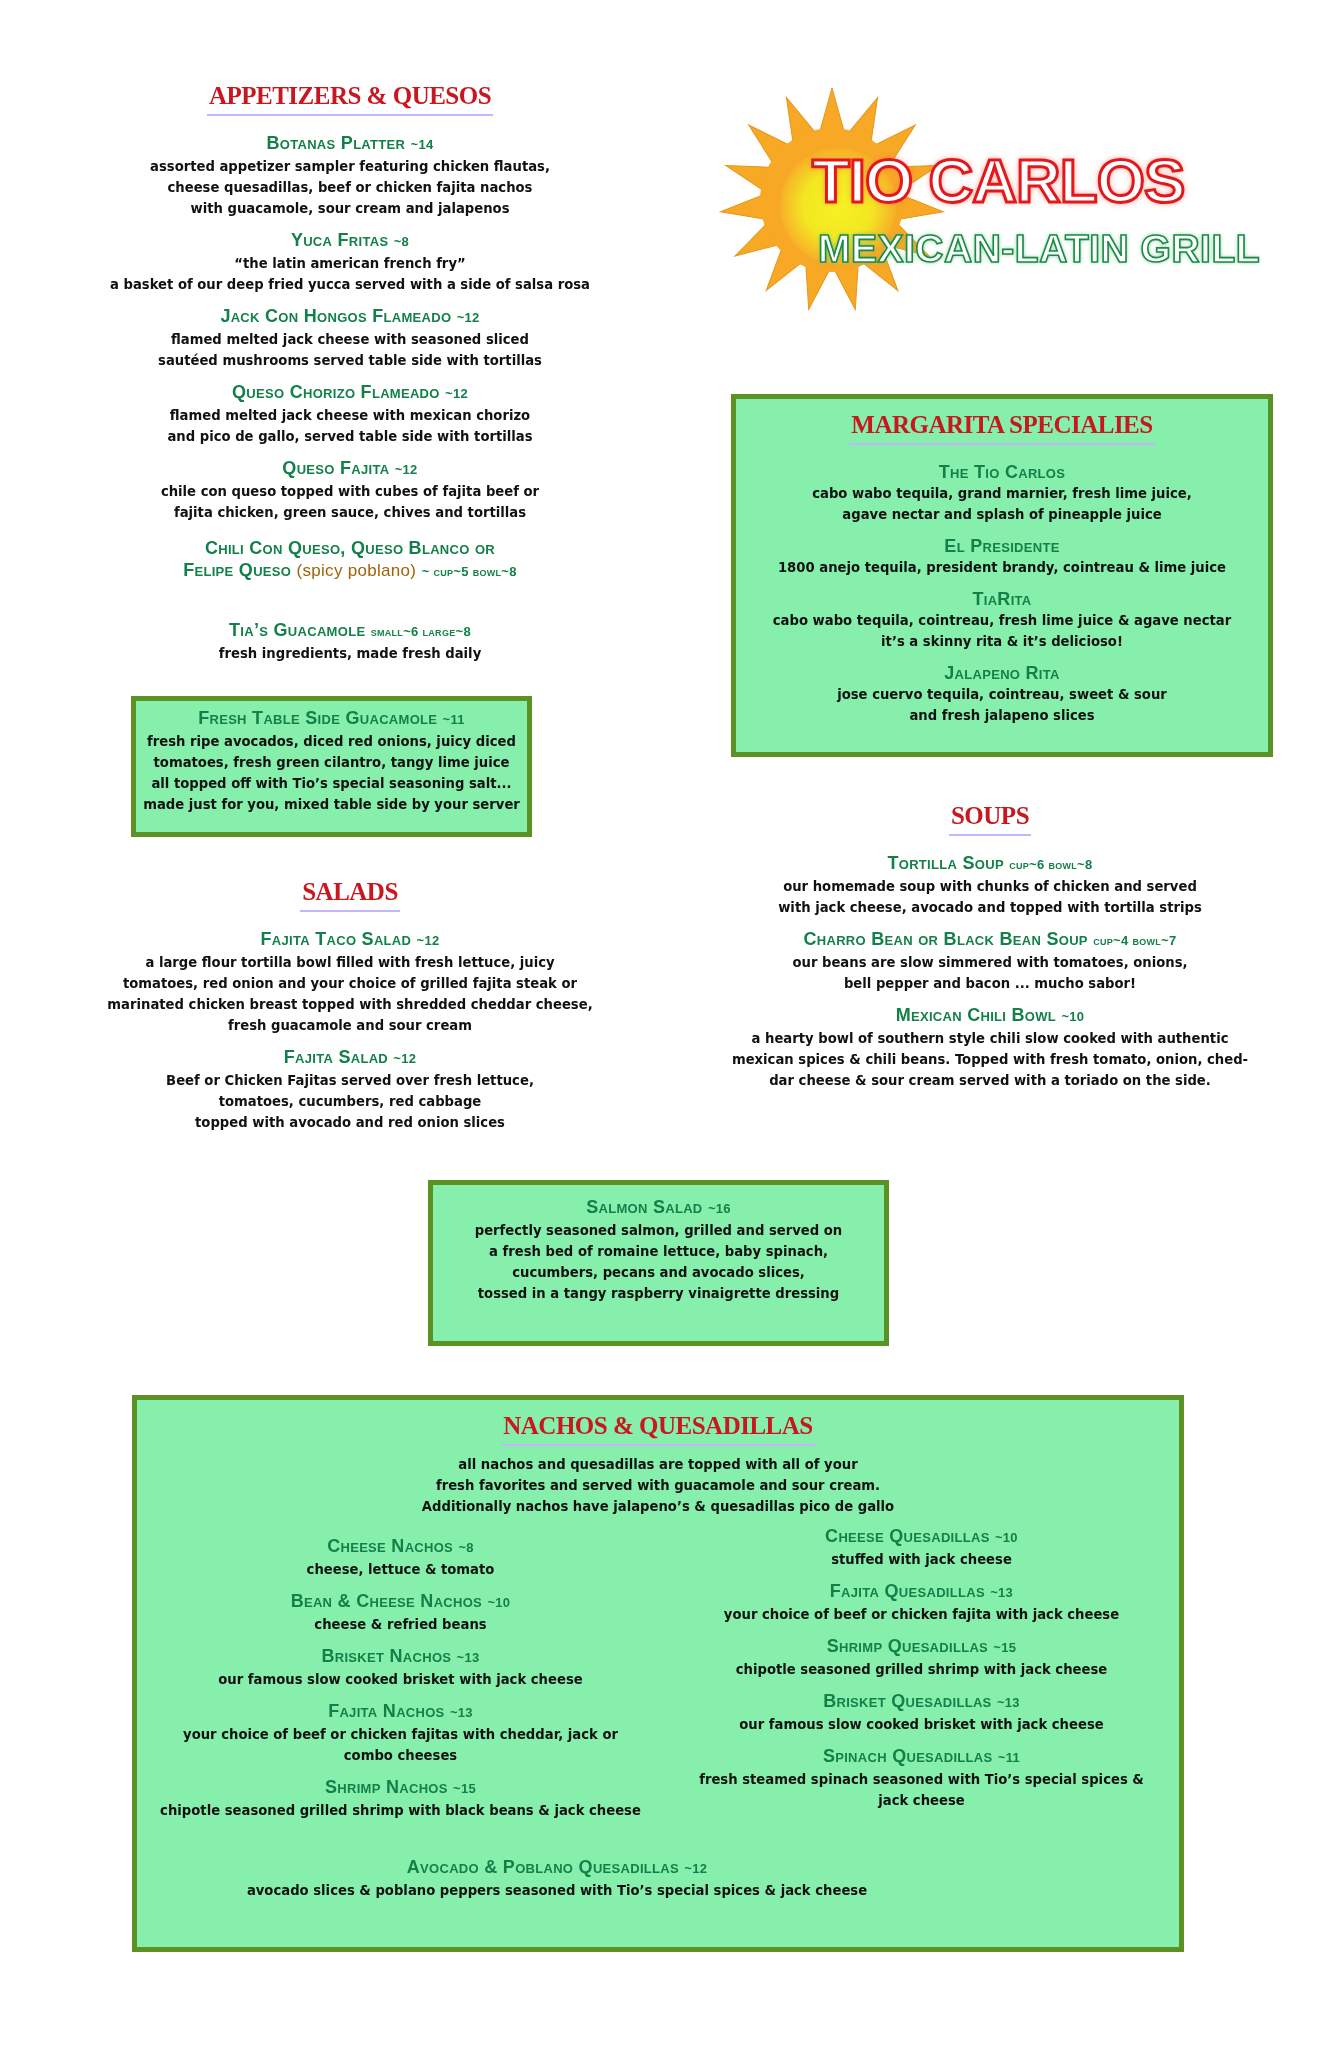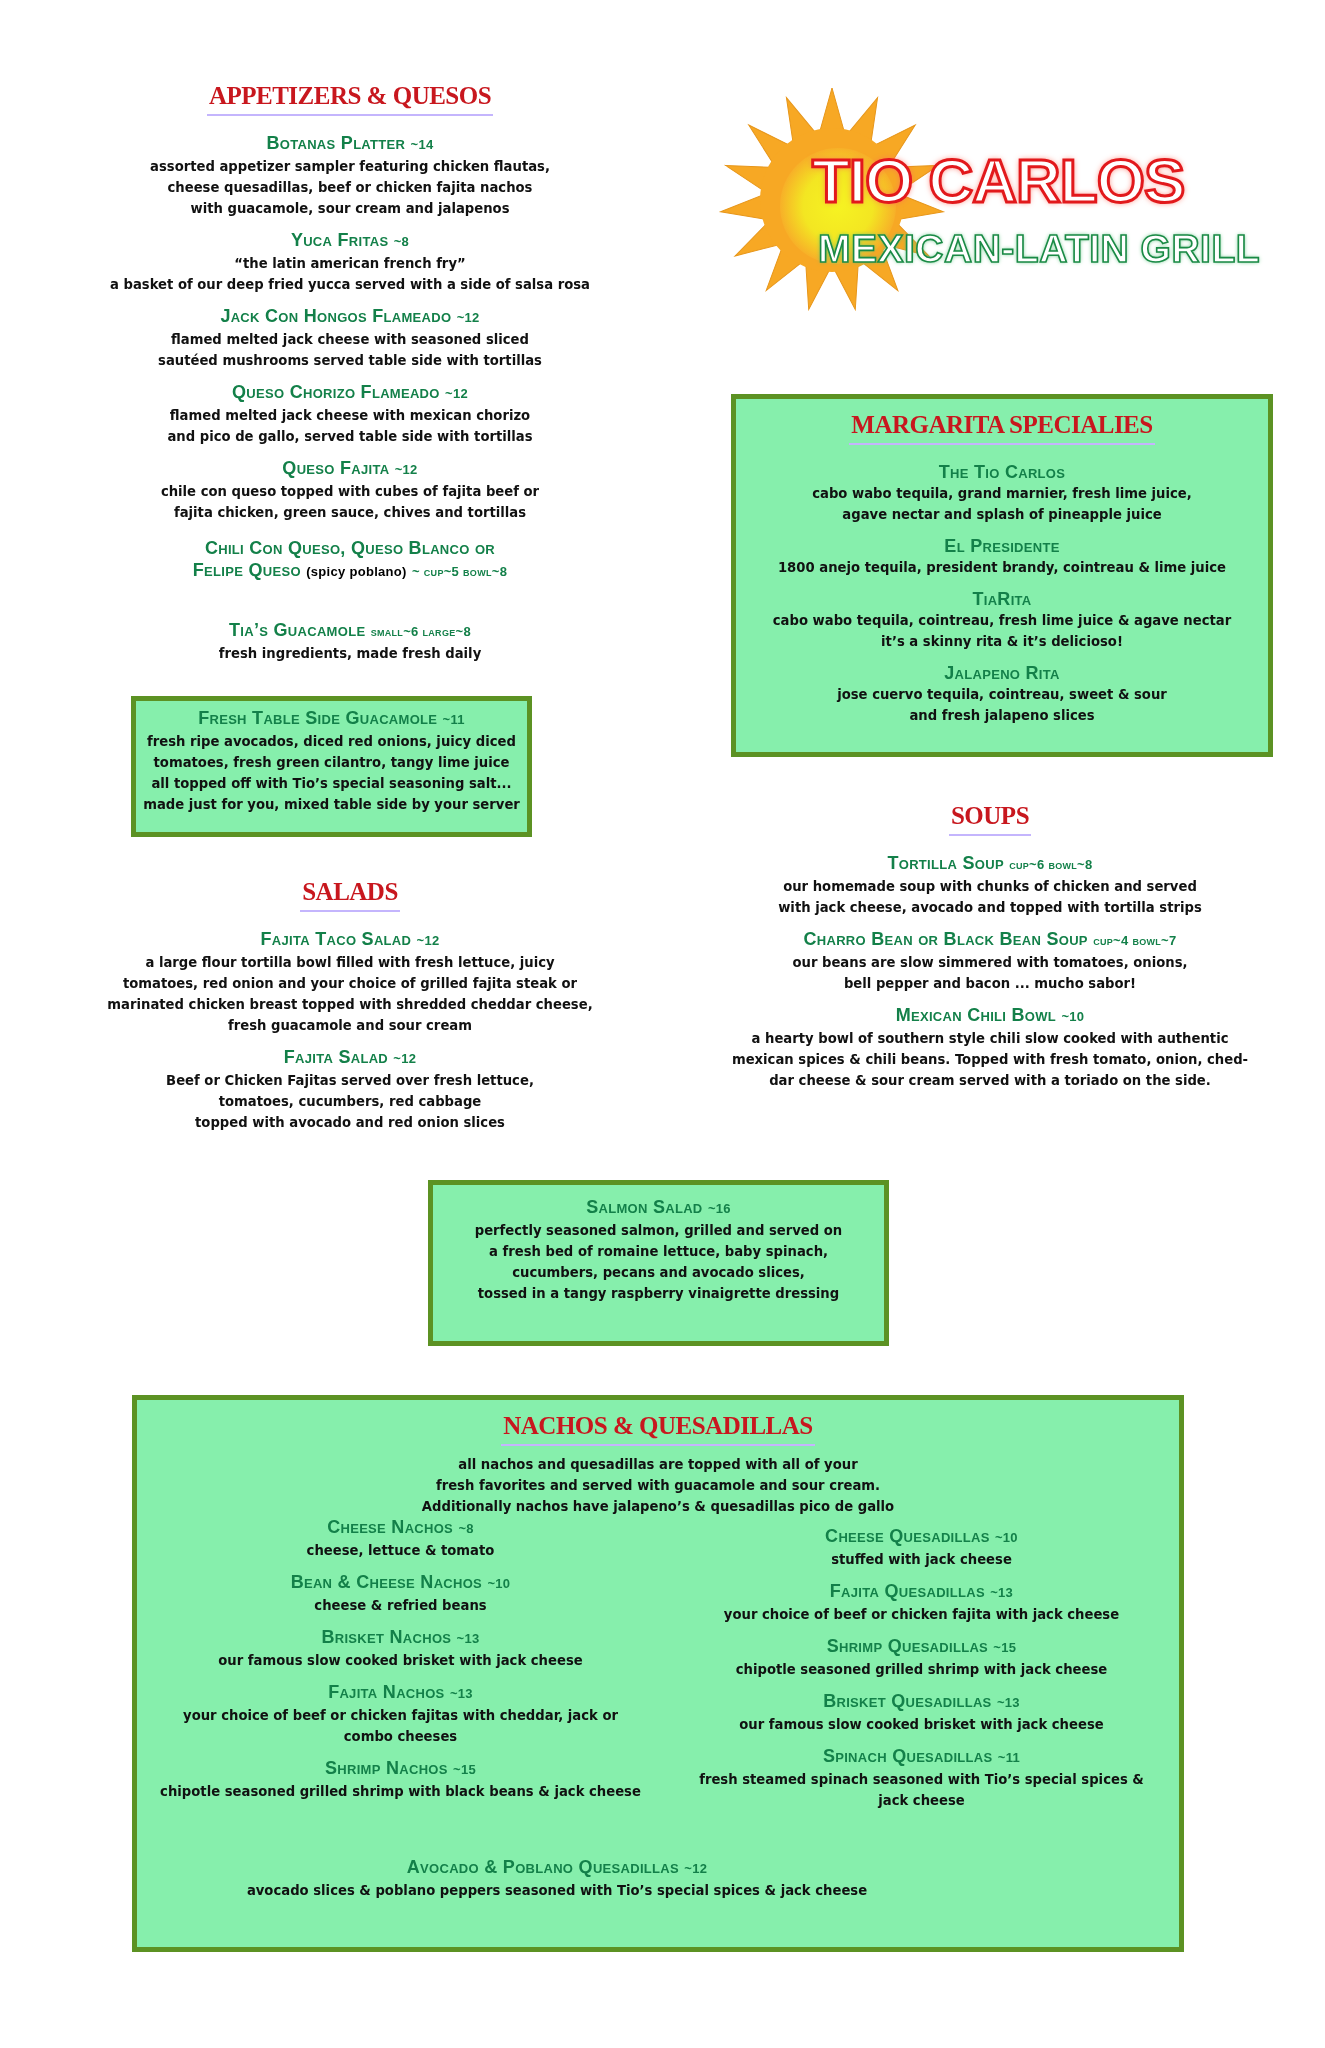--- a/index.html
+++ b/index.html
@@ -5,21 +5,21 @@
   html, body { margin: 0; padding: 0; background: #ffffff; }
   body { width: 1325px; height: 2048px; position: relative; overflow: hidden;
          font-family: "DejaVu Sans", sans-serif; color: #111; }
   .center { text-align: center; }
   .sec-title { font-family: "Liberation Serif", serif; color: #c8171e; font-weight: bold;
                font-size: 25px; letter-spacing: -0.5px; display: inline-block;
                border-bottom: 2px solid #c4b5fd; padding: 0 2px 4px 2px; line-height: 28px; }
   .item-name { font-family: "Liberation Sans", sans-serif; color: #138049; font-weight: bold;
                font-size: 18px; font-variant: small-caps; letter-spacing: 0.3px; line-height: 22px; }
   .item-name .price { font-size: 13px; }
-  .item-name .paren { color: #000000; font-variant: normal; font-weight: bold; font-size: 13px; }
+  .item-name .paren { color: #a16207; font-variant: normal; font-weight: normal; font-size: 17px; }
   .desc { font-family: "DejaVu Sans", sans-serif; font-weight: bold; font-size: 13.2px;
           line-height: 21px; color: #111; }
   .item { margin-bottom: 10px; }
   .box { position: absolute; border: 5px solid #5c9223; box-sizing: border-box; background: #86efac; }
   .col { position: absolute; text-align: center; }
   .logo-wrap { position: absolute; left: 712px; top: 80px; width: 520px; height: 240px; }
   .logo-title { position: absolute; left: 100px; top: 65px; font-family: "Liberation Sans", sans-serif;
                 font-weight: 900; font-size: 62px; color: #fff; letter-spacing: -1px;
                 -webkit-text-stroke: 3px #e2191c; text-shadow: 0 0 6px #ff6a5a; white-space: nowrap; }
   .logo-sub { position: absolute; left: 106px; top: 147px; font-family: "Liberation Sans", sans-serif;
@@ -180,21 +180,21 @@
 </div>
 
 <div class="box" style="left:132px; top:1395px; width:1052px; height:557px;">
   <div class="center" style="padding-top:12px;">
     <div style="margin-bottom:8px;"><span class="sec-title">NACHOS &amp; QUESADILLAS</span></div>
     <div class="desc">all nachos and quesadillas are topped with all of your</div>
     <div class="desc">fresh favorites and served with guacamole and sour cream.</div>
     <div class="desc">Additionally nachos have jalapeno’s &amp; quesadillas pico de gallo</div>
   </div>
 
-  <div class="col" style="left:0; top:116px; width:527px;">
+  <div class="col" style="left:0; top:135px; width:527px;">
     <div class="item">
       <div class="item-name"><span>Cheese Nachos</span> <span class="price">~8</span></div>
       <div class="desc">cheese, lettuce &amp; tomato</div>
     </div>
     <div class="item">
       <div class="item-name"><span>Bean &amp; Cheese Nachos</span> <span class="price">~10</span></div>
       <div class="desc">cheese &amp; refried beans</div>
     </div>
     <div class="item">
       <div class="item-name"><span>Brisket Nachos</span> <span class="price">~13</span></div>

